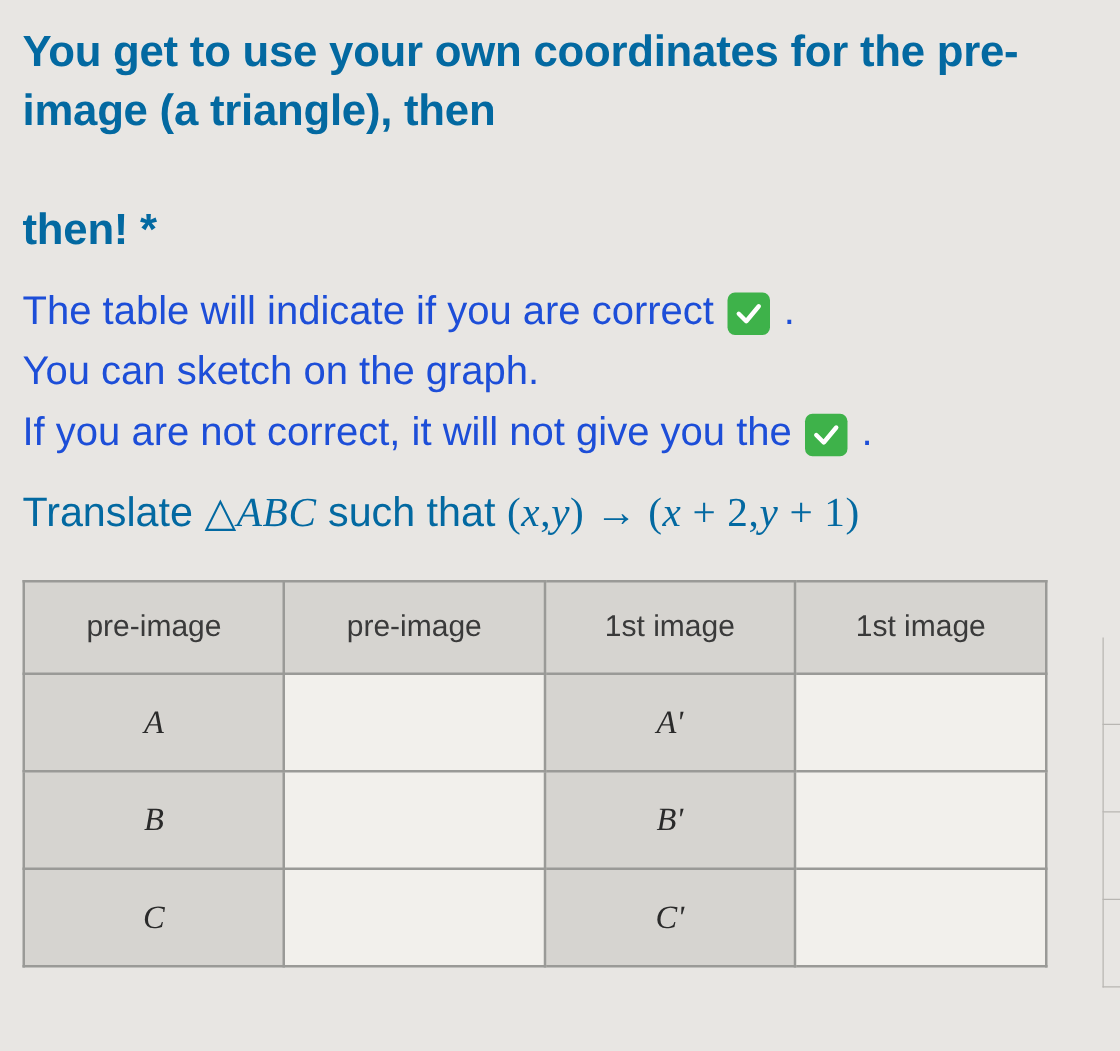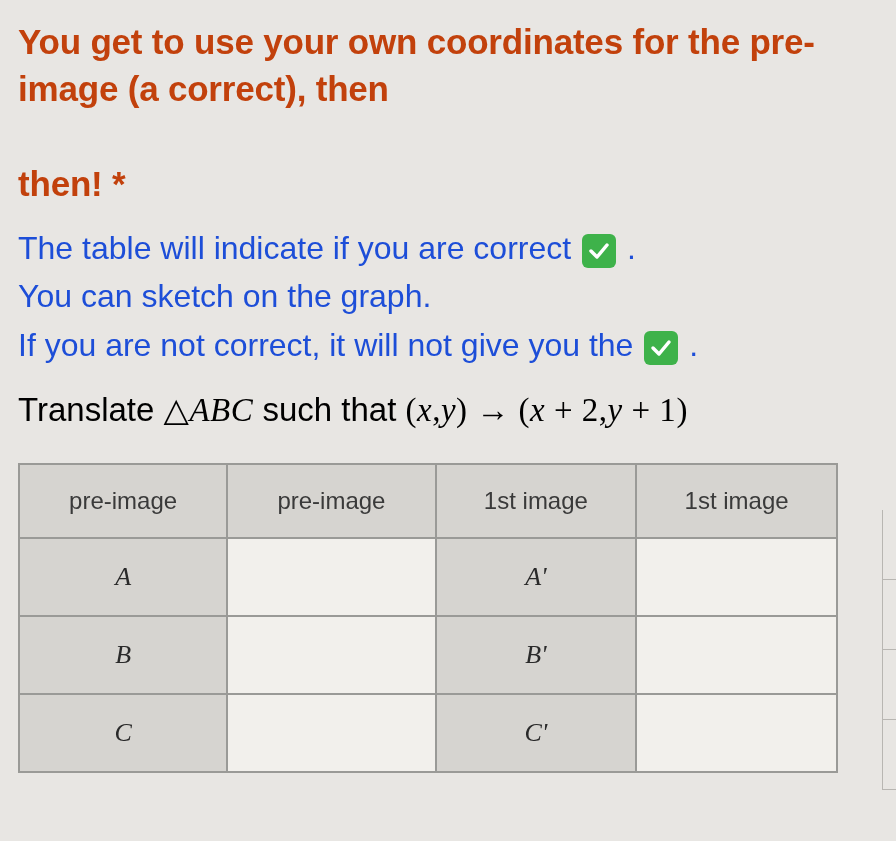--- a/index.html
+++ b/index.html
@@ -10,21 +10,21 @@
     font-family: Arial, Helvetica, sans-serif;
     color: #2a2a2a;
     padding: 18px 24px 18px 18px;
     overflow: hidden;
     position: relative;
   }
   .heading {
     font-weight: 700;
     font-size: 35px;
     line-height: 1.35;
-    color: #c2410c;
+    color: #0369a1;
     letter-spacing: -0.2px;
   }
   .instructions {
     margin-top: 18px;
     font-size: 32px;
     line-height: 1.45;
     color: #1d4ed8;
     font-weight: 400;
   }
   .instructions .line { margin-bottom: 2px; }
@@ -36,21 +36,21 @@
     height: 34px;
     background: #3eb24a;
     border-radius: 6px;
     vertical-align: -4px;
     margin: 0 2px;
   }
   .checkmark-badge svg { width: 24px; height: 24px; }
   .rule {
     margin-top: 22px;
     font-size: 33px;
-    color: #000000;
+    color: #0369a1;
     font-family: Georgia, 'Times New Roman', serif;
   }
   .rule .txt { font-family: Arial, Helvetica, sans-serif; }
   .math {
     font-family: Georgia, 'Times New Roman', serif;
     font-style: italic;
     letter-spacing: 0.5px;
   }
   .math .up { font-style: normal; }
   .tri { font-style: normal; }
@@ -99,21 +99,21 @@
     flex: 1;
     border-bottom: 1px solid #b8b6b2;
     border-left: 1px solid #b8b6b2;
   }
 </style>
 </head>
 <body>
 
 <div class="heading">
   <span>You get to use your own coordinates for the pre-</span><br>
-  <span>image (a correct), then</span><br>
+  <span>image (a triangle), then</span><br>
   <br>
   <span>then! *</span>
 </div>
 
 <div class="instructions">
   <div class="line">
     <span>The table will indicate if you are correct </span>
     <span class="checkmark-badge">
       <svg viewBox="0 0 24 24">
           <path d="M4 12 L10 18 L20 6" stroke="#ffffff" stroke-width="3.5" fill="none" stroke-linecap="round" stroke-linejoin="round"></path>

